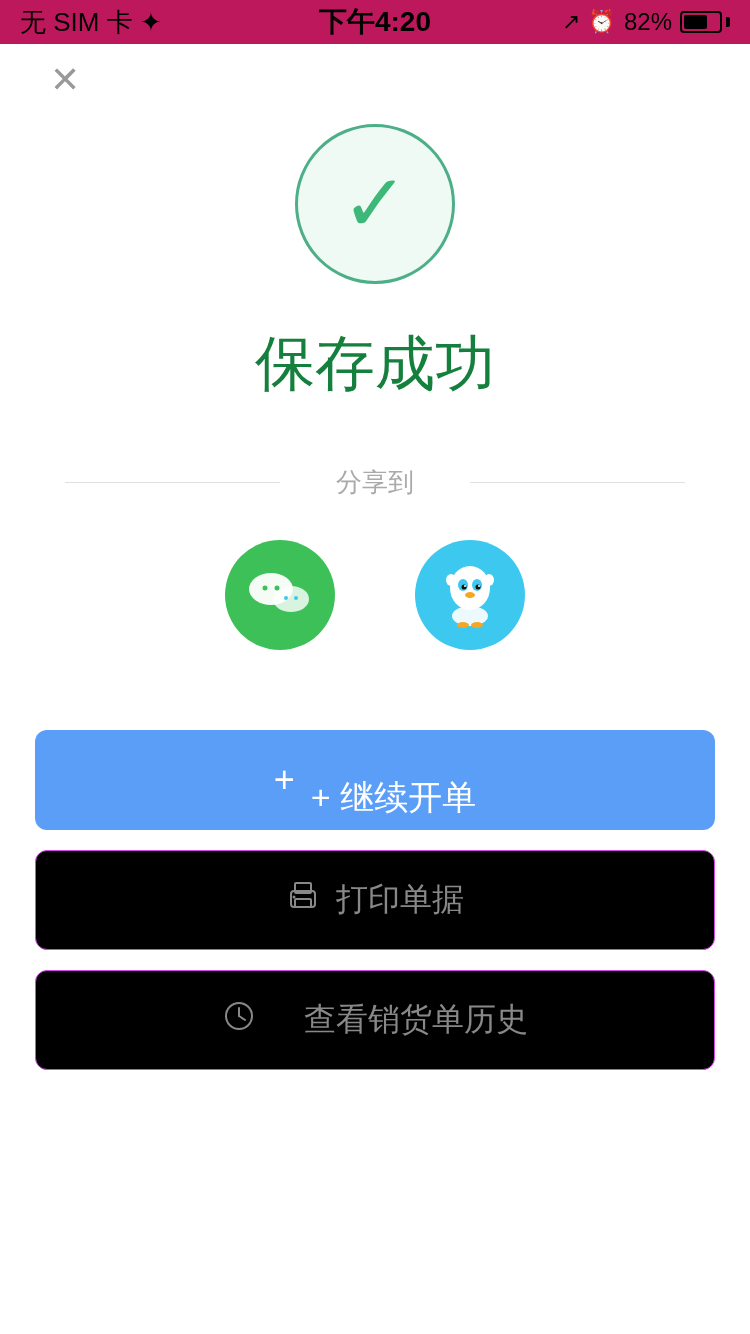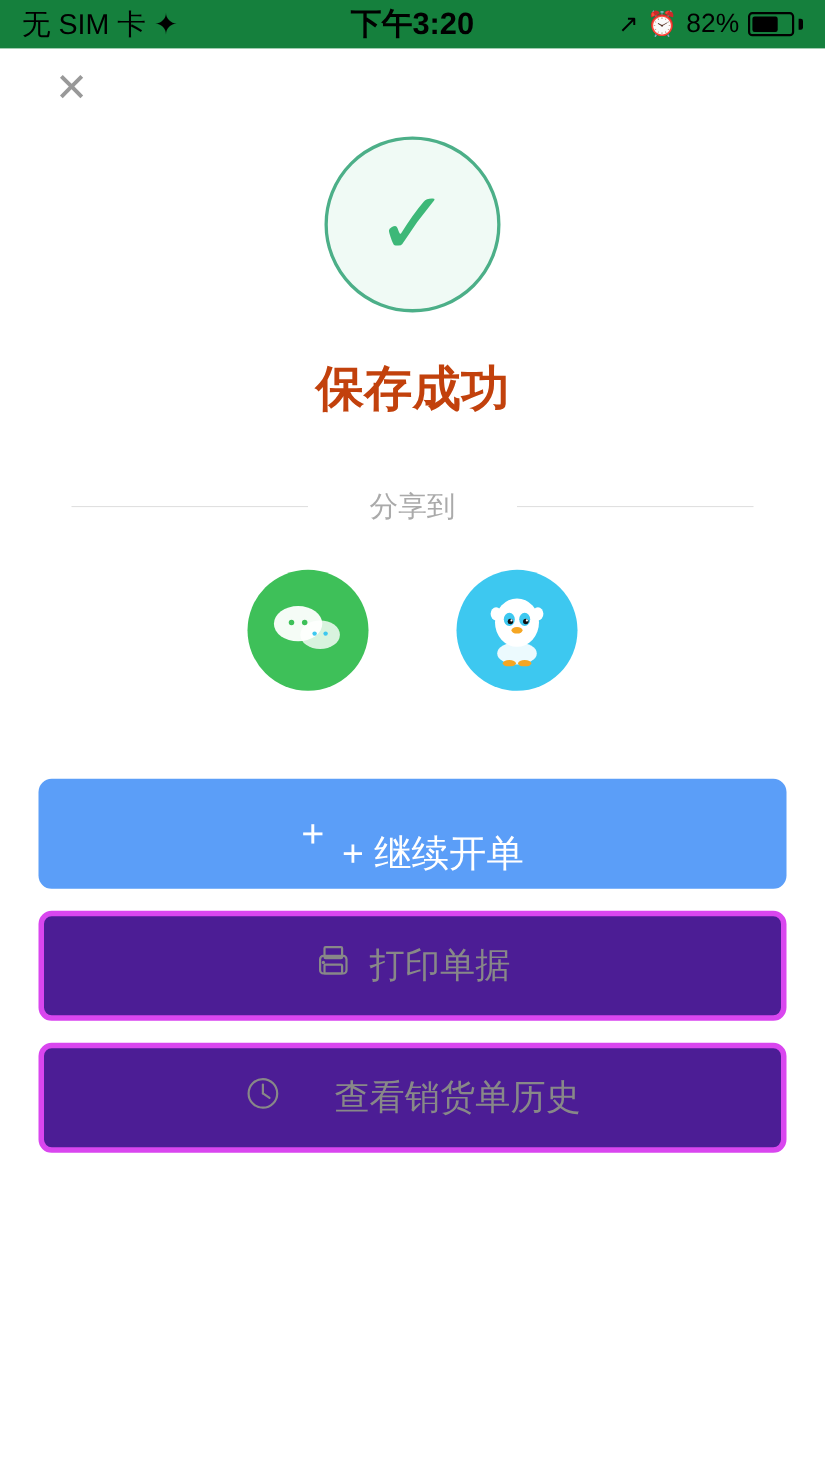--- a/index.html
+++ b/index.html
@@ -13,21 +13,21 @@
       position: relative;
     }
 
     
     .status-bar {
       display: flex;
       justify-content: space-between;
       align-items: center;
       padding: 8px 20px;
       height: 44px;
-      background: #15803d;
+      background: #be185d;
     }
     .status-left {
       font-size: 26px;
       font-weight: 500;
       color: #000;
       display: flex;
       align-items: center;
       gap: 8px;
     }
     .status-center {
@@ -113,23 +113,23 @@
       margin-bottom: 40px;
     }
     .checkmark {
       font-size: 80px;
       color: #3db878;
       line-height: 1;
     }
 
     
     .success-title {
-      font-size: 44px;
-      font-weight: 700;
-      color: #c2410c;
+      font-size: 60px;
+      font-weight: 400;
+      color: #15803d;
       margin-bottom: 60px;
     }
 
     
     .share-divider {
       display: flex;
       align-items: center;
       width: 620px;
       margin-bottom: 40px;
       gap: 36px;
@@ -184,33 +184,33 @@
       justify-content: center;
       gap: 16px;
       font-size: 32px;
       cursor: pointer;
     }
     .btn-primary {
       background: #5b9ef8;
       color: #fff;
     }
     .btn-secondary {
-      background: #4c1d95;
+      background: #000000;
       color: #555;
-      border: 5px solid #d946ef;
+      border: 1px solid #d946ef;
     }
   </style>
 </head>
 <body>
 
 <div class="status-bar">
   <div class="status-left">
     <span>无 SIM 卡 ✦</span>
   </div>
-  <div class="status-center">下午3:20</div>
+  <div class="status-center">下午4:20</div>
   <div class="status-right">
     <span style="font-size:22px;">↗</span>
     <span style="font-size:22px;">⏰</span>
     <span style="font-size:24px;">82%</span>
     <div class="battery-icon">
       <div class="battery-body">
         <div class="battery-fill"></div>
       </div>
       <div class="battery-tip"></div>
     </div>

